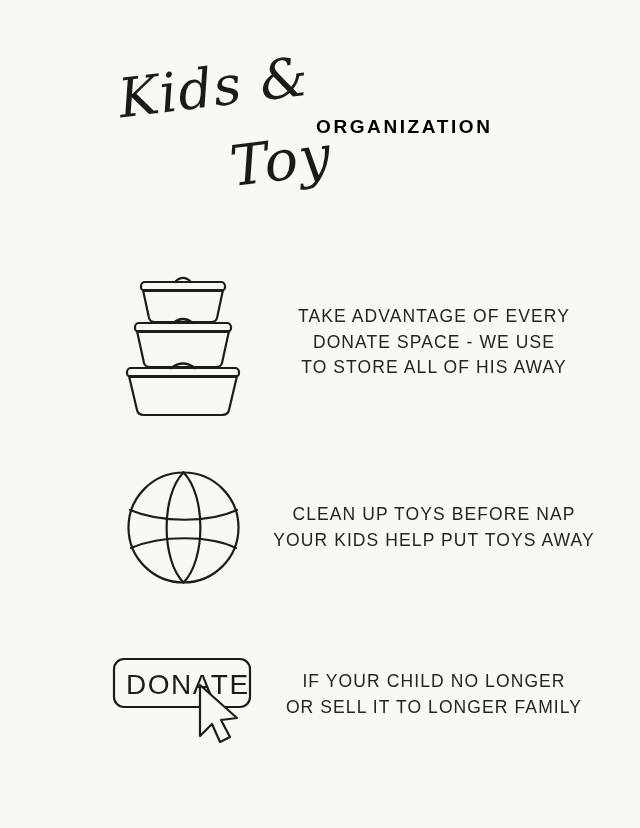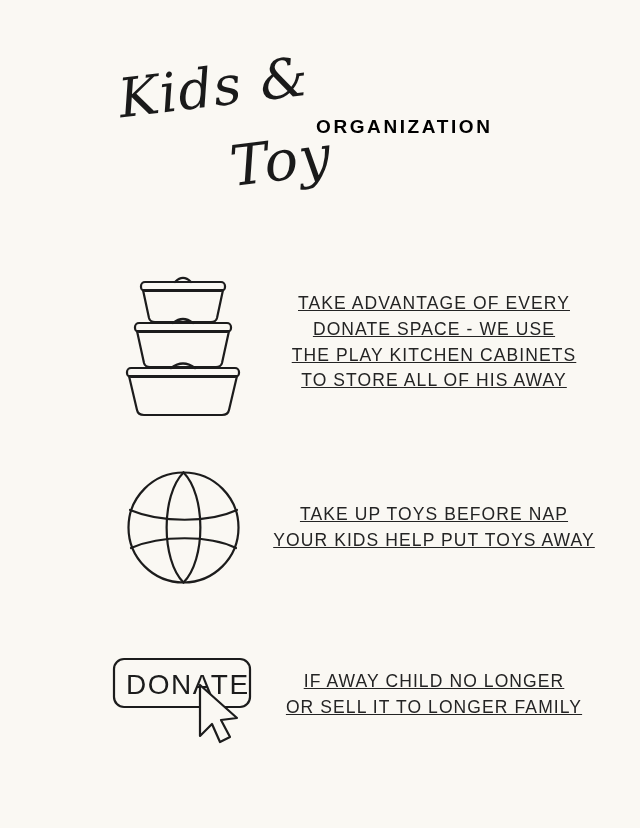--- a/index.html
+++ b/index.html
@@ -85,21 +85,21 @@
   }
   .row-text {
     flex: 1;
     text-align: center;
     font-size: 17.5px;
     line-height: 1.48;
     letter-spacing: 1.1px;
     color: #242424;
     padding-left: 6px;
   }
-  .row-text div { white-space: nowrap; text-decoration: underline; }
+  .row-text div { white-space: nowrap; }
 
   #row-storage { height: 185px; }
   #row-cleanup { height: 185px; }
   #row-donate  { height: 150px; }
 </style>
 </head>
 <body>
 
 <div class="page">
 
@@ -124,49 +124,48 @@
         <path d="M60 55 q10 -8 20 0"></path>
 
         <path d="M16 108 L124 108 L116 142 Q115 147 109 147 L31 147 Q25 147 24 142 Z"></path>
         <rect x="14" y="100" width="112" height="9" rx="4"></rect>
         <path d="M58 100 q12 -9 24 0"></path>
       </svg>
     </div>
     <div class="row-text">
       <div>TAKE ADVANTAGE OF EVERY</div>
       <div>DONATE SPACE - WE USE</div>
-      <div>THE PLAY KITCHEN CABINETS</div>
       <div>TO STORE ALL OF HIS AWAY</div>
     </div>
   </div>
 
   <div class="row" id="row-cleanup">
     <div class="row-icon">
       <svg width="125" height="125" viewBox="0 0 125 125" fill="none" stroke="#1c1c1c" stroke-width="2.2" stroke-linecap="round">
         <circle cx="62.5" cy="62.5" r="55"></circle>
         <path d="M62.5 7.5 C 40 30, 40 95, 62.5 117.5"></path>
         <path d="M62.5 7.5 C 85 30, 85 95, 62.5 117.5"></path>
         <path d="M9 45 C 40 58, 88 58, 116 45"></path>
         <path d="M10 83 C 40 70, 88 70, 115 83"></path>
       </svg>
     </div>
     <div class="row-text">
-      <div>TAKE UP TOYS BEFORE NAP</div>
+      <div>CLEAN UP TOYS BEFORE NAP</div>
       <div>YOUR KIDS HELP PUT TOYS AWAY</div>
     </div>
   </div>
 
   <div class="row" id="row-donate">
     <div class="row-icon">
       <svg width="150" height="105" viewBox="0 0 150 105" fill="none" stroke="#1c1c1c" stroke-width="2.2" stroke-linecap="round" stroke-linejoin="round">
         <rect x="6" y="16" width="136" height="48" rx="10"></rect>
         <text x="18" y="51" font-family="Liberation Sans, sans-serif" font-size="28" letter-spacing="1.5" fill="#1c1c1c" stroke="none">DONATE</text>
 
         <path d="M92 42 L92 93 L104 81 L112 99 L122 94 L113 77 L129 75 Z" fill="#faf8f3"></path>
       </svg>
     </div>
     <div class="row-text">
-      <div>IF AWAY CHILD NO LONGER</div>
+      <div>IF YOUR CHILD NO LONGER</div>
       <div>OR SELL IT TO LONGER FAMILY</div>
     </div>
   </div>
 
 </div>
 
 </body></html>

